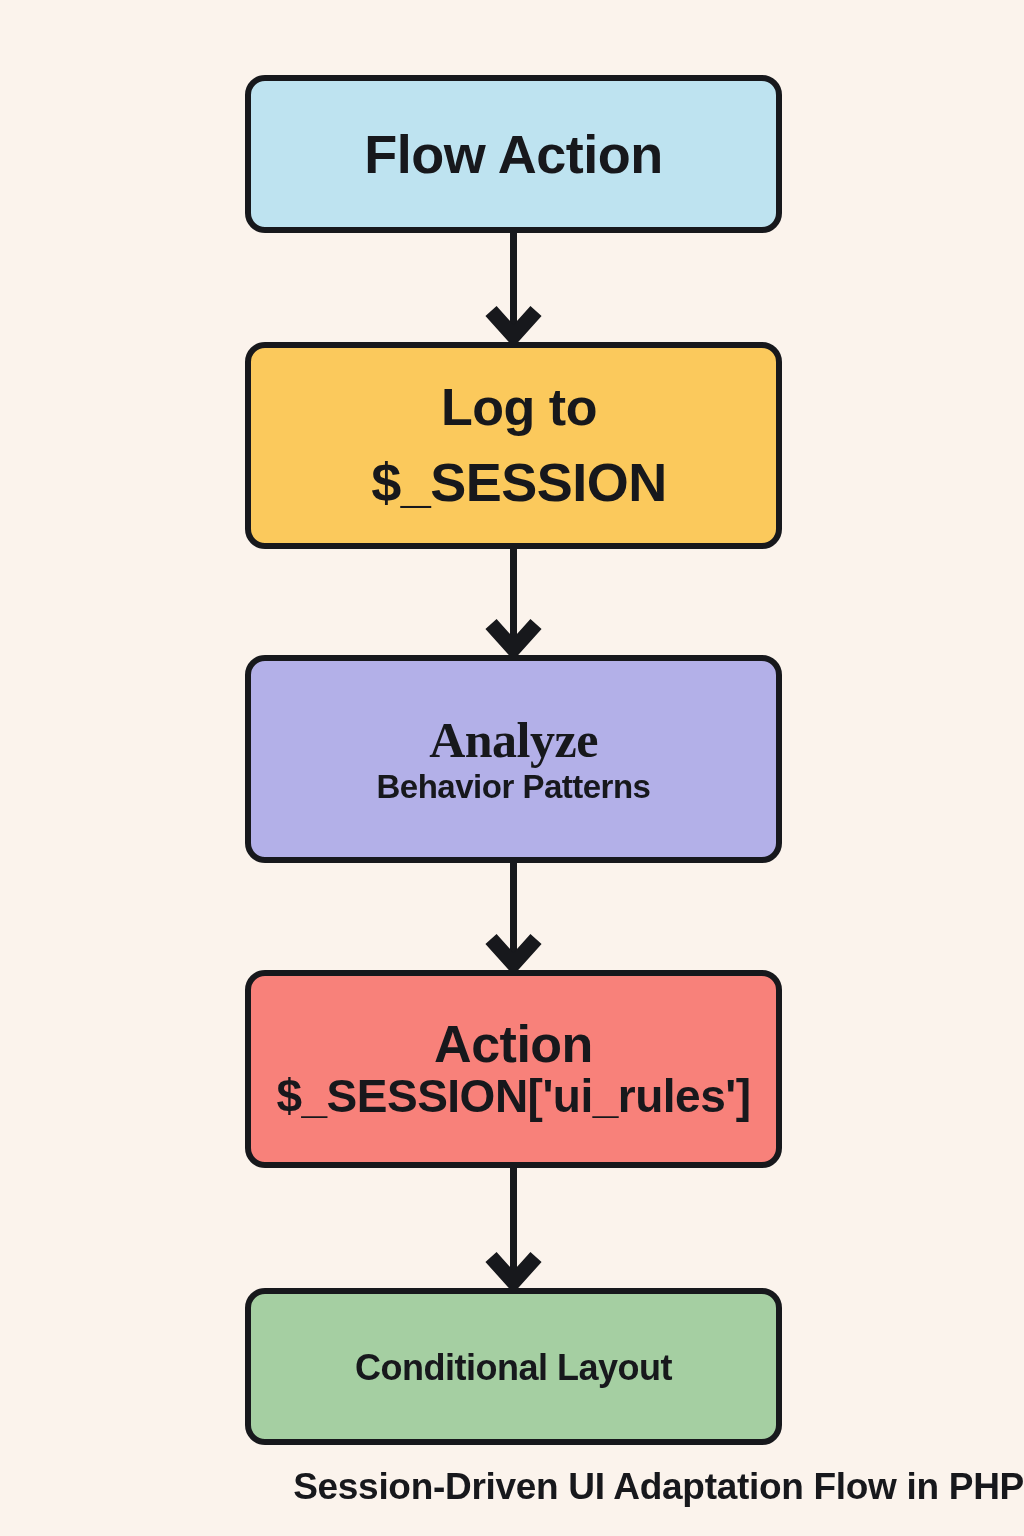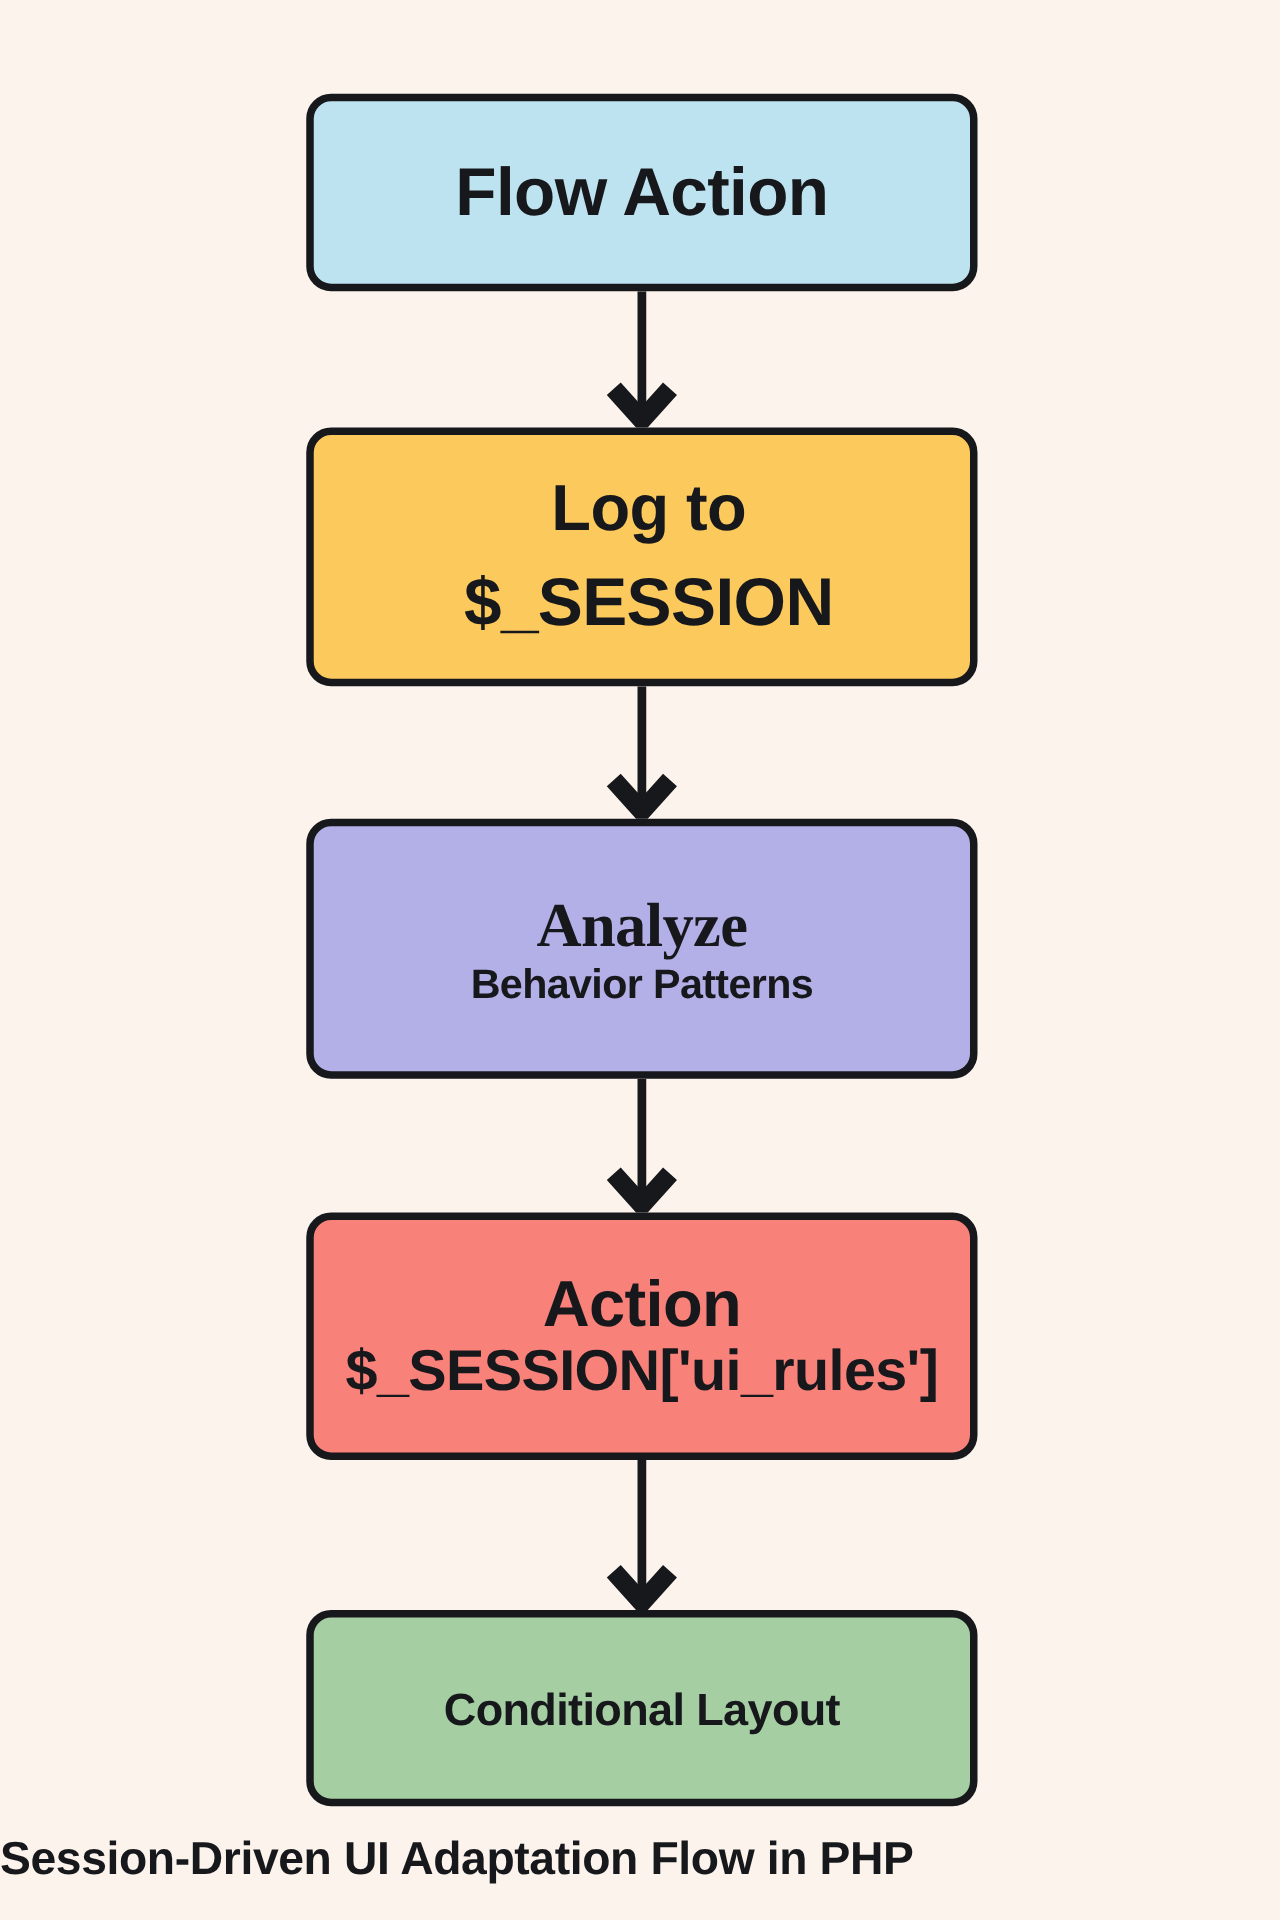--- a/index.html
+++ b/index.html
@@ -101,21 +101,21 @@
     pointer-events: none;
   }
   .connector svg { display: block; }
 
   
   #caption {
     position: absolute;
     left: 0;
     top: 1466px;
     width: 1024px;
-    text-align: left;
+    text-align: right;
     font-size: 37px;
     font-weight: bold;
     color: #17181c;
     letter-spacing: -0.3px;
   }
 </style>
 </head>
 <body>
 
 <div id="flow-canvas">

